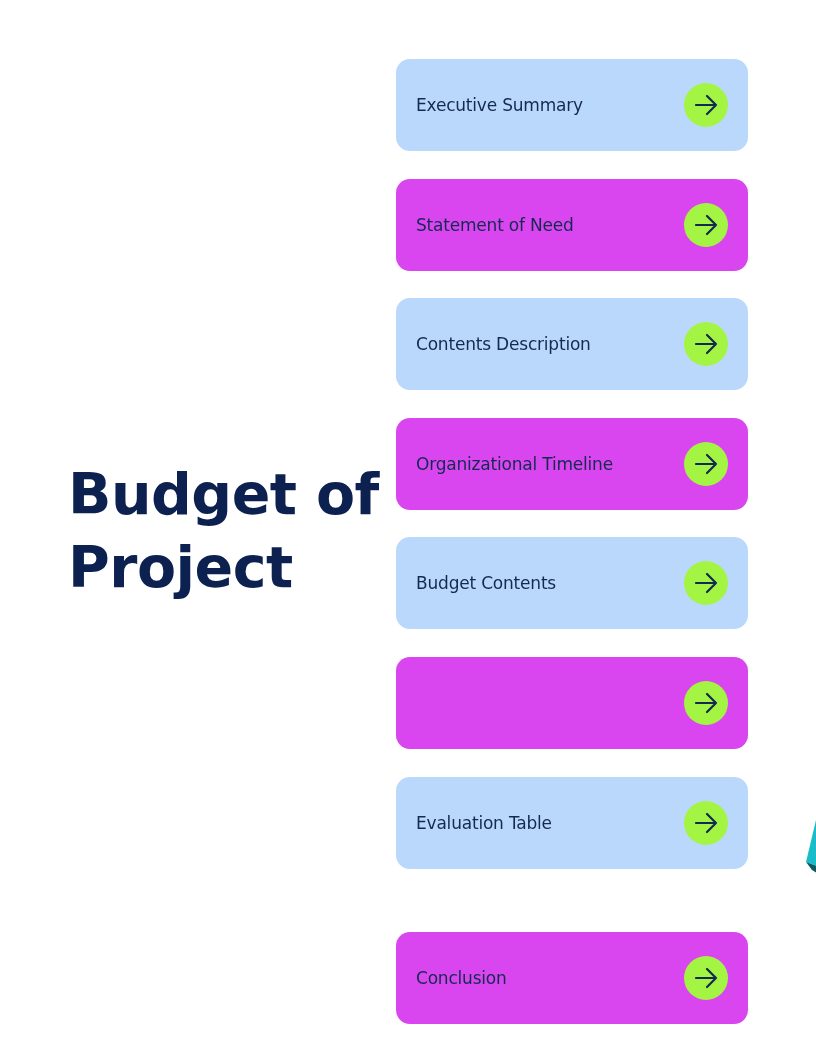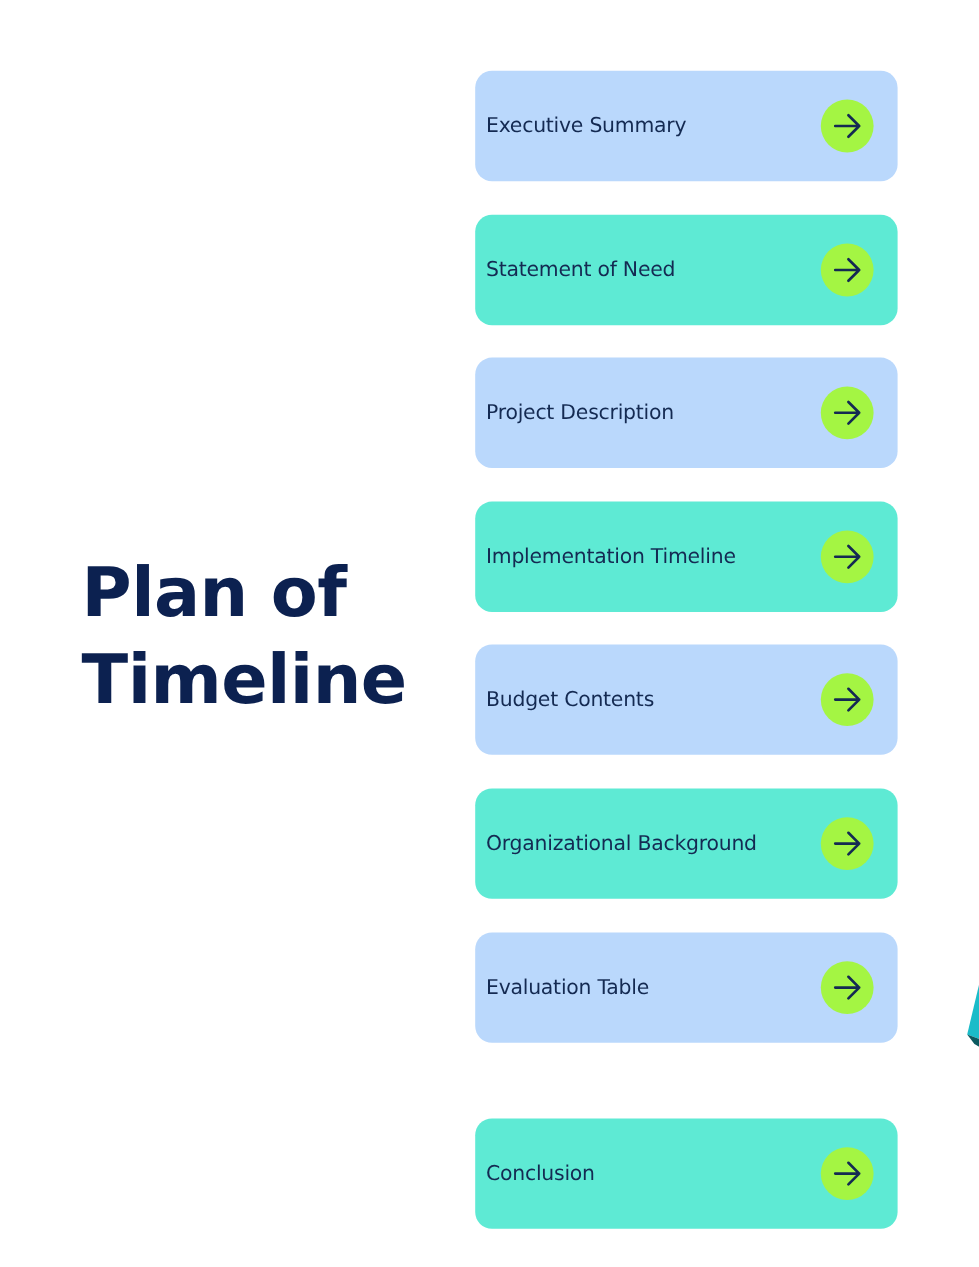--- a/index.html
+++ b/index.html
@@ -13,88 +13,87 @@
       margin: 0; font-family: "DejaVu Sans", sans-serif;
       font-weight: bold; font-size: 57px; line-height: 73px;
       color: #0c2150; letter-spacing: -0.5px;
     }
     .toc {
       position: absolute; left: 396px; top: 59px; width: 352px;
     }
     .card {
       position: absolute; left: 0; width: 352px; height: 92px;
       border-radius: 14px; display: flex; align-items: center;
-      box-sizing: border-box; padding-left: 9px; cursor: pointer;
+      box-sizing: border-box; padding-left: 20px; cursor: pointer;
     }
     .card.dark { background: #bad8fc; }
-    .card.light { background: #5eead4; }
+    .card.light { background: #d946ef; }
     .card-label {
       font-family: "DejaVu Sans", sans-serif; font-size: 17px;
       color: #142a52; letter-spacing: -0.2px;
     }
     .arrow-btn {
       position: absolute; left: 288px; top: 24px;
       width: 44px; height: 44px; border-radius: 50%;
       background: #a4f543; display: flex; align-items: center; justify-content: center;
     }
     .deco {
       position: absolute; left: 802px; top: 820px; width: 20px; height: 60px;
     }
   </style>
 </head>
 <body>
 
 <h1 class="title">
-  <span>Plan of</span><br>
-  <span>Timeline</span>
+  <span>Budget of</span><br>
+  <span>Project</span>
 </h1>
 
 <div class="toc">
   <div class="card dark" style="top:0px">
     <span class="card-label">Executive Summary</span>
     <span class="arrow-btn">
       <svg width="28" height="28" viewBox="0 0 28 28">
           <path d="M4 14 H24 M15 5 L24 14 L15 23" fill="none" stroke="#142a52" stroke-width="2.2" stroke-linecap="round" stroke-linejoin="round"></path>
         </svg>
     </span>
   </div>
   <div class="card light" style="top:119.6px">
     <span class="card-label">Statement of Need</span>
     <span class="arrow-btn">
       <svg width="28" height="28" viewBox="0 0 28 28">
           <path d="M4 14 H24 M15 5 L24 14 L15 23" fill="none" stroke="#142a52" stroke-width="2.2" stroke-linecap="round" stroke-linejoin="round"></path>
         </svg>
     </span>
   </div>
   <div class="card dark" style="top:239.2px">
-    <span class="card-label">Project Description</span>
+    <span class="card-label">Contents Description</span>
     <span class="arrow-btn">
       <svg width="28" height="28" viewBox="0 0 28 28">
           <path d="M4 14 H24 M15 5 L24 14 L15 23" fill="none" stroke="#142a52" stroke-width="2.2" stroke-linecap="round" stroke-linejoin="round"></path>
         </svg>
     </span>
   </div>
   <div class="card light" style="top:358.8px">
-    <span class="card-label">Implementation Timeline</span>
+    <span class="card-label">Organizational Timeline</span>
     <span class="arrow-btn">
       <svg width="28" height="28" viewBox="0 0 28 28">
           <path d="M4 14 H24 M15 5 L24 14 L15 23" fill="none" stroke="#142a52" stroke-width="2.2" stroke-linecap="round" stroke-linejoin="round"></path>
         </svg>
     </span>
   </div>
   <div class="card dark" style="top:478.4px">
     <span class="card-label">Budget Contents</span>
     <span class="arrow-btn">
       <svg width="28" height="28" viewBox="0 0 28 28">
           <path d="M4 14 H24 M15 5 L24 14 L15 23" fill="none" stroke="#142a52" stroke-width="2.2" stroke-linecap="round" stroke-linejoin="round"></path>
         </svg>
     </span>
   </div>
   <div class="card light" style="top:598px">
-    <span class="card-label">Organizational Background</span>
     <span class="arrow-btn">
       <svg width="28" height="28" viewBox="0 0 28 28">
           <path d="M4 14 H24 M15 5 L24 14 L15 23" fill="none" stroke="#142a52" stroke-width="2.2" stroke-linecap="round" stroke-linejoin="round"></path>
         </svg>
     </span>
   </div>
   <div class="card dark" style="top:717.6px">
     <span class="card-label">Evaluation Table</span>
     <span class="arrow-btn">
       <svg width="28" height="28" viewBox="0 0 28 28">

